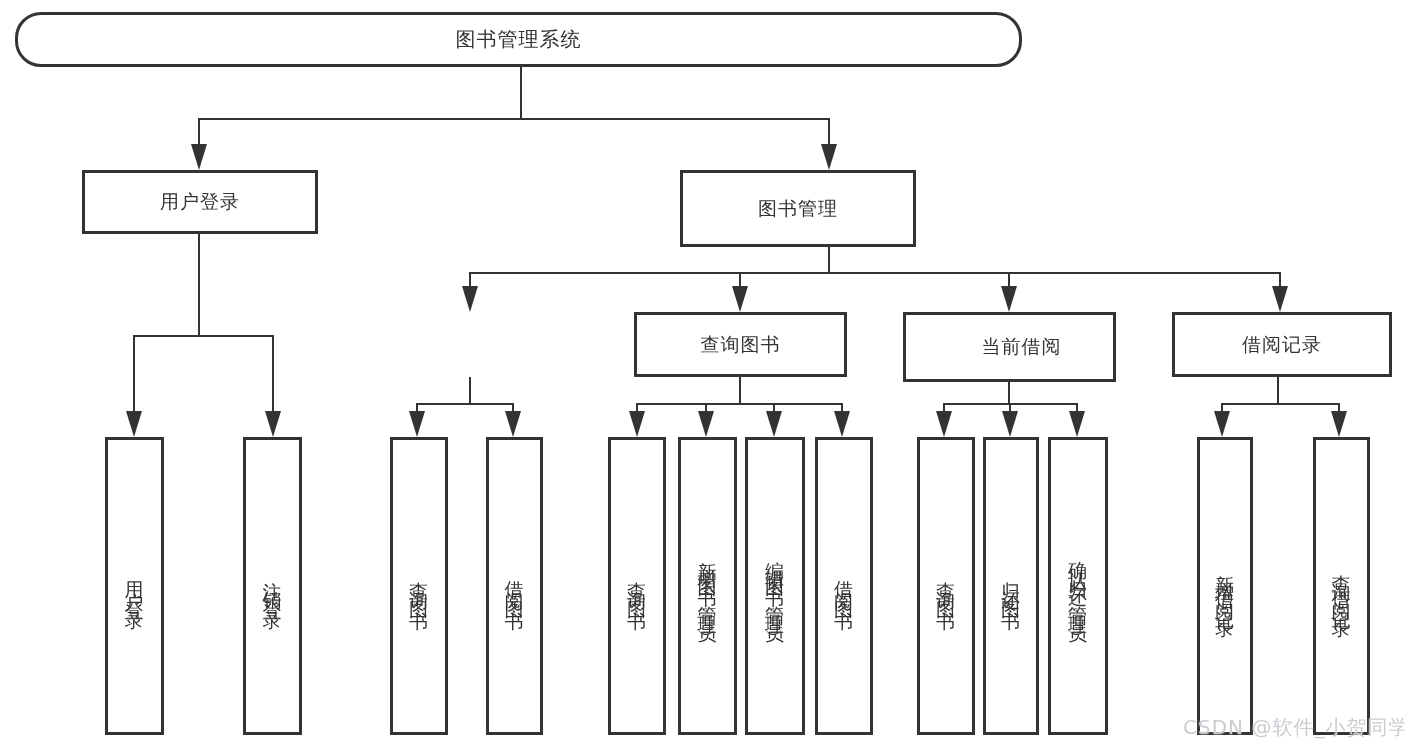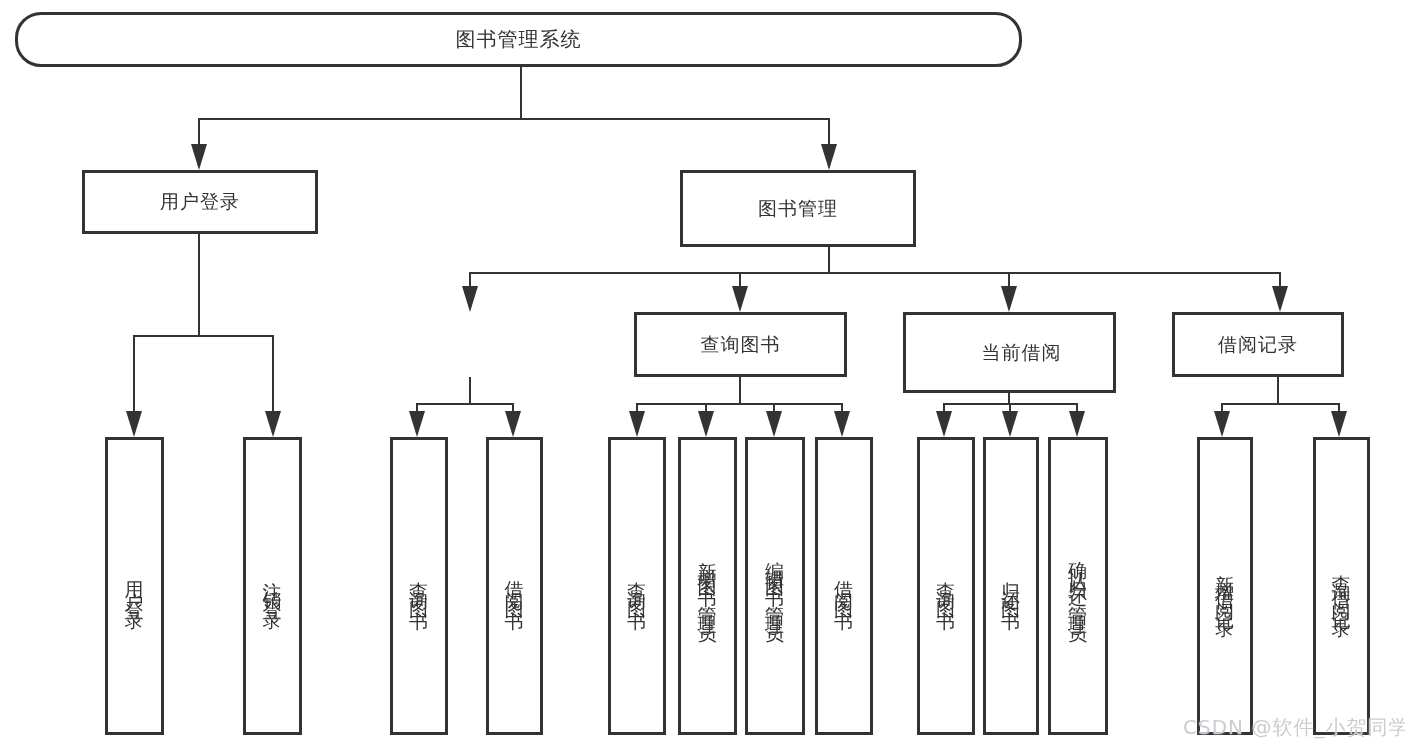--- a/index.html
+++ b/index.html
@@ -53,22 +53,22 @@
     white-space: nowrap;
     text-shadow: 0 0 2px #ffffff;
   }
 
   
   #n-root           { left: 15px;   top: 12px;  width: 1007px; height: 55px; font-size: 20px; border-radius: 26px; }
   #n-user-login     { left: 82px;   top: 170px; width: 236px;  height: 64px; }
   #n-book-mgmt      { left: 680px;  top: 170px; width: 236px;  height: 77px; }
   #n-new-book-rec   { left: 364px;  top: 312px; width: 213px;  height: 65px; }
   #n-book-borrow    { left: 634px;  top: 312px; width: 213px;  height: 65px; }
-  #n-current-borrow { left: 903px;  top: 312px; width: 213px;  height: 81px; padding-left: 24px; }
-  #n-borrow-record  { left: 1172px; top: 312px; width: 172px;  height: 65px; }
+  #n-current-borrow { left: 903px;  top: 312px; width: 213px;  height: 70px; padding-left: 24px; }
+  #n-borrow-record  { left: 1172px; top: 312px; width: 220px;  height: 65px; }
 
   #n-v-user-login     { left: 105px;  top: 437px; width: 59px; height: 298px; }
   #n-v-logout         { left: 243px;  top: 437px; width: 59px; height: 298px; }
   #n-v-query-book-1   { left: 390px;  top: 437px; width: 58px; height: 298px; }
   #n-v-borrow-book-1  { left: 486px;  top: 437px; width: 57px; height: 298px; }
   #n-v-query-book-2   { left: 608px;  top: 437px; width: 58px; height: 298px; }
   #n-v-add-book       { left: 678px;  top: 437px; width: 59px; height: 298px; }
   #n-v-edit-book      { left: 745px;  top: 437px; width: 60px; height: 298px; }
   #n-v-borrow-book-2  { left: 815px;  top: 437px; width: 58px; height: 298px; }
   #n-v-query-book-3   { left: 917px;  top: 437px; width: 58px; height: 298px; }

